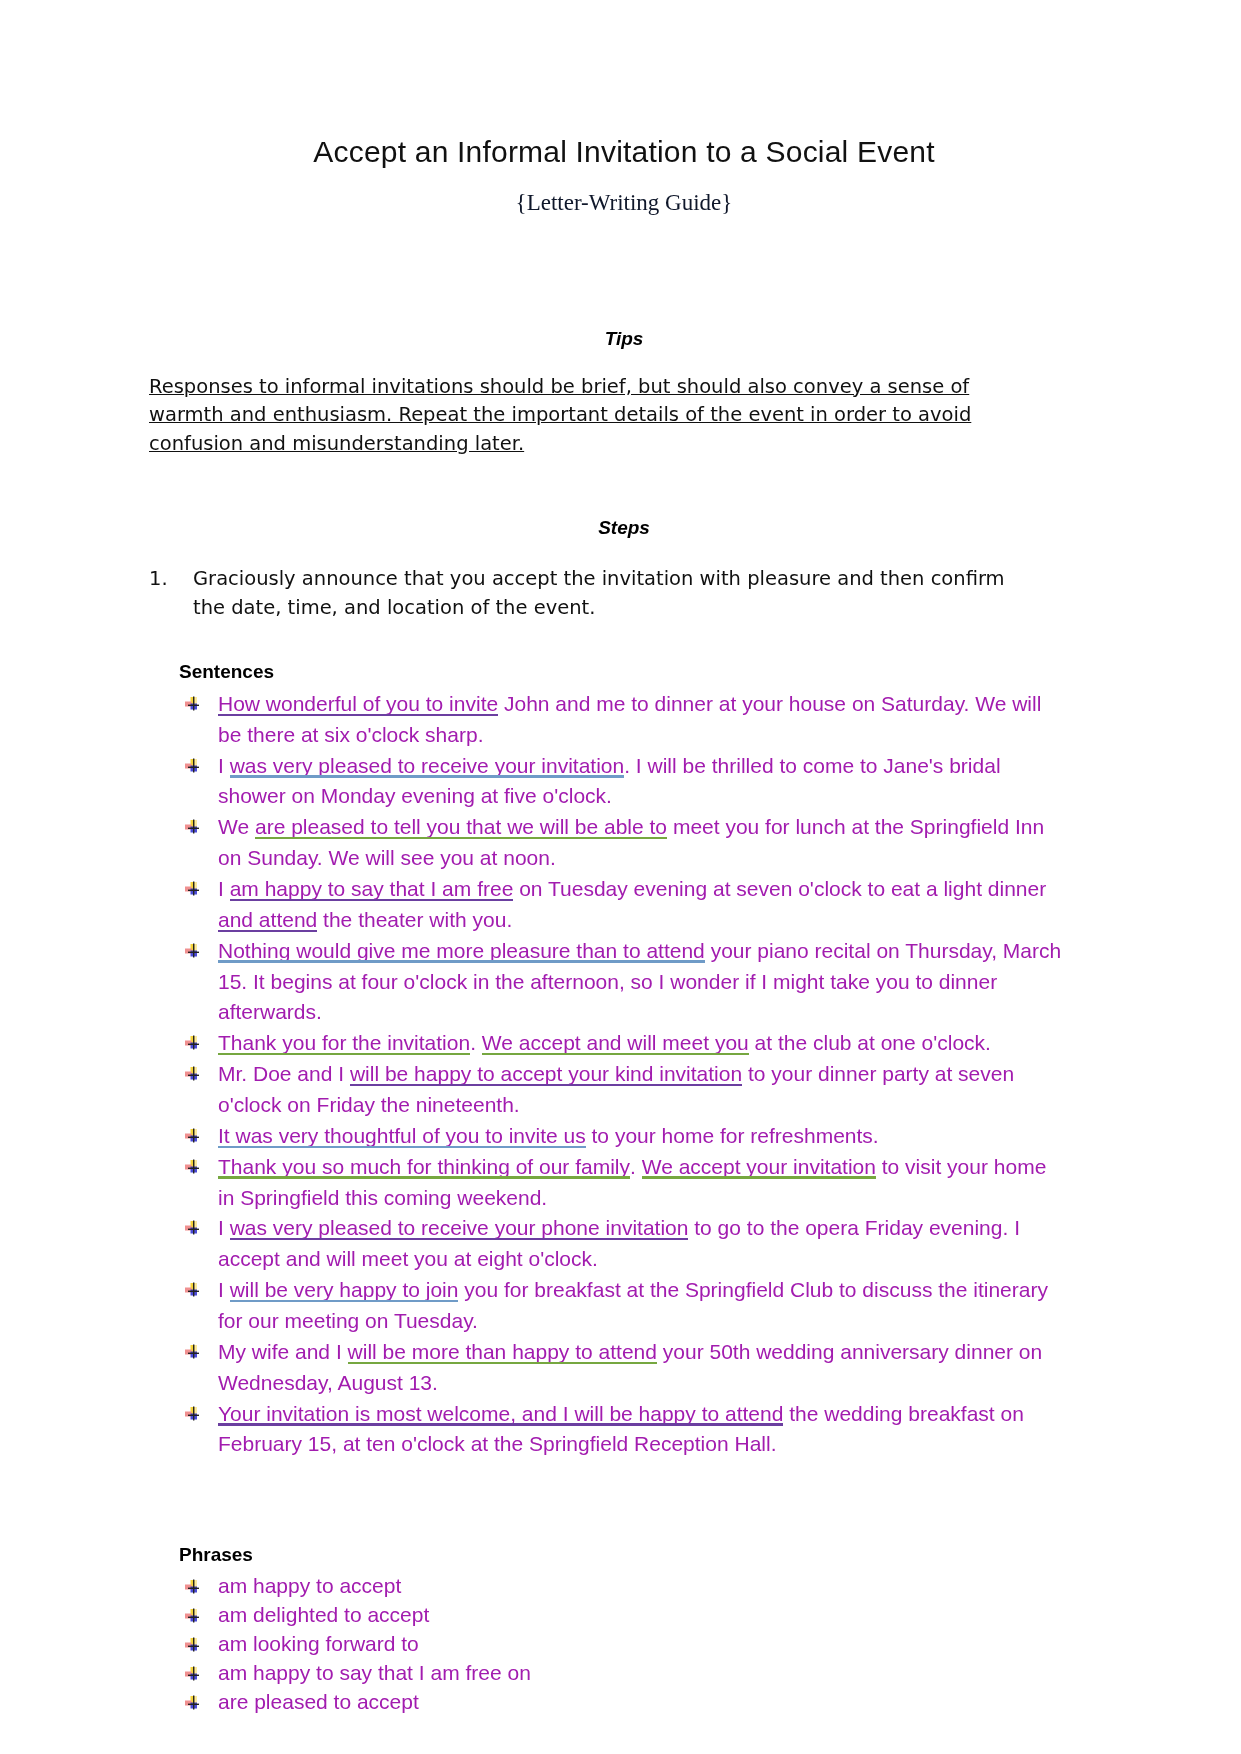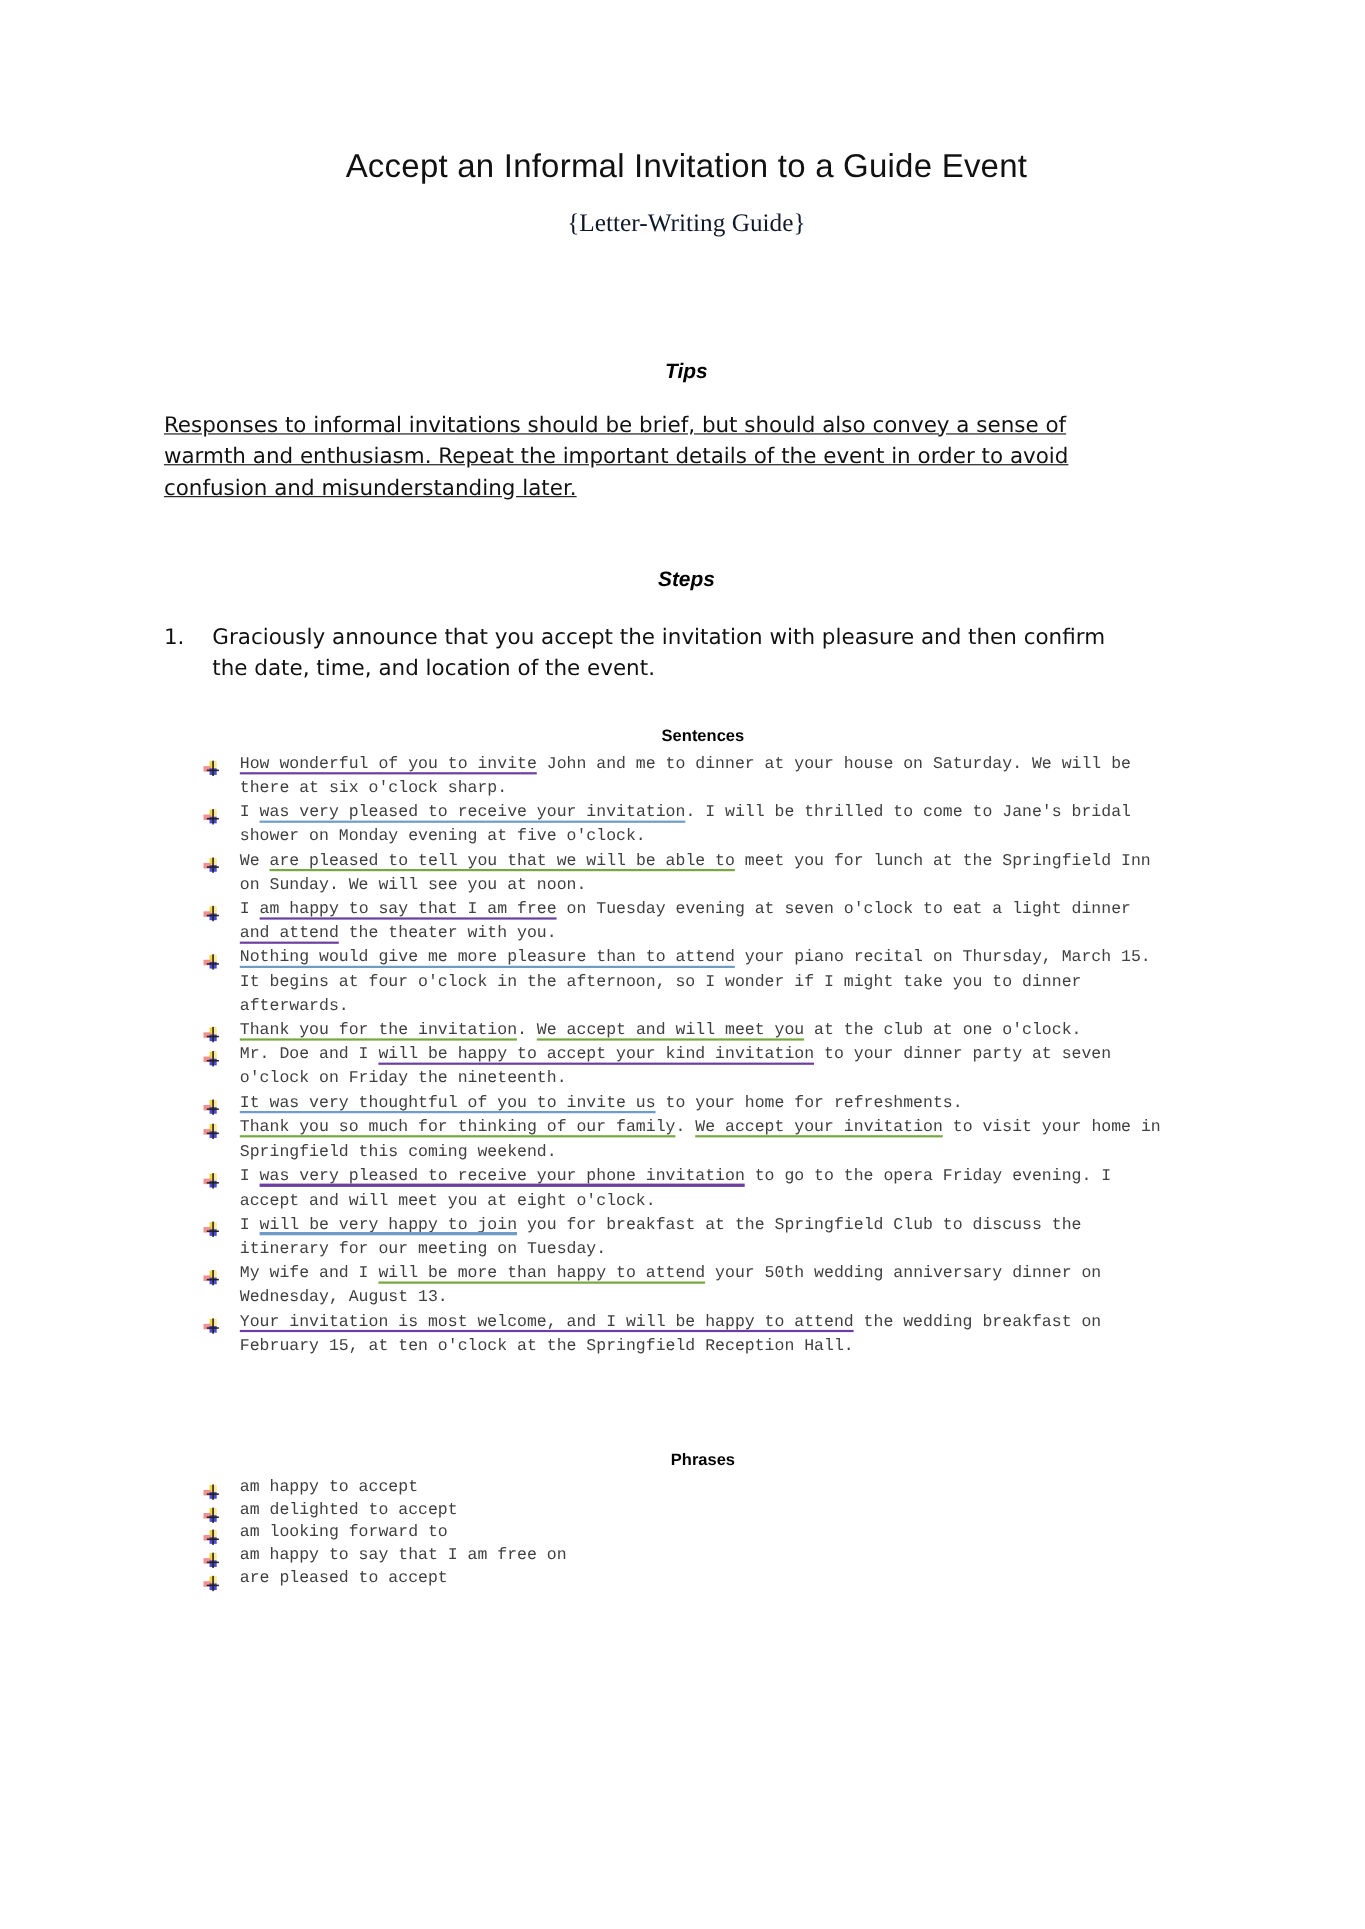--- a/index.html
+++ b/index.html
@@ -58,24 +58,23 @@
     font-weight: bold;
     font-style: italic;
     font-size: 19px;
     margin: 0;
     color: #000;
     text-align: center;
   }
   .sub-head {
     font-family: "Liberation Sans", sans-serif;
     font-weight: bold;
-    font-size: 15px;
+    font-size: 19px;
     margin: 0;
     color: #000;
-    text-align: center;
   }
 
   
   .body-text {
     font-family: "DejaVu Sans", sans-serif;
     font-size: 19.5px;
     line-height: 1.47;
     margin: 0;
     color: #111;
     text-decoration: underline;
@@ -115,24 +114,24 @@
   #phrases-head { margin-top: 84px; }
 
   .bullet-list {
     list-style: none;
     margin: 6px 0 0 0;
     padding: 0;
   }
   .bullet-item {
     position: relative;
     padding-left: 39px;
-    font-family: Liberation Mono, monospace;
-    font-size: 15px;
+    font-family: Liberation Sans, sans-serif;
+    font-size: 21px;
     line-height: 1.47;
-    color: #404040;
+    color: #a21caf;
     margin-bottom: 0px;
   }
   .bullet-item.wide { width: 845px; }
 
   
   .bullet-icon {
     position: absolute;
     left: 5px;
     top: 7px;
     width: 17px;
@@ -152,21 +151,21 @@
   .u-green::after  { background: #76a740; }
 
   .phrases-list .bullet-item { line-height: 1.38; }
 </style>
 </head>
 <body>
 
 <div class="page">
   <div class="content">
 
-    <h1 class="doc-title">Accept an Informal Invitation to a Guide Event</h1>
+    <h1 class="doc-title">Accept an Informal Invitation to a Social Event</h1>
     <div class="doc-subtitle">{Letter-Writing Guide}</div>
 
     <div class="section-head" id="tips-head">Tips</div>
     <p class="body-text" id="tips-body">Responses to informal invitations should be brief, but should also convey a sense of warmth and enthusiasm. Repeat the important details of the event in order to avoid confusion and misunderstanding later.</p>
 
     <div class="section-head" id="steps-head">Steps</div>
 
     <ul class="steps-list">
       <li class="step-item">
         <span class="step-num">1.</span>

